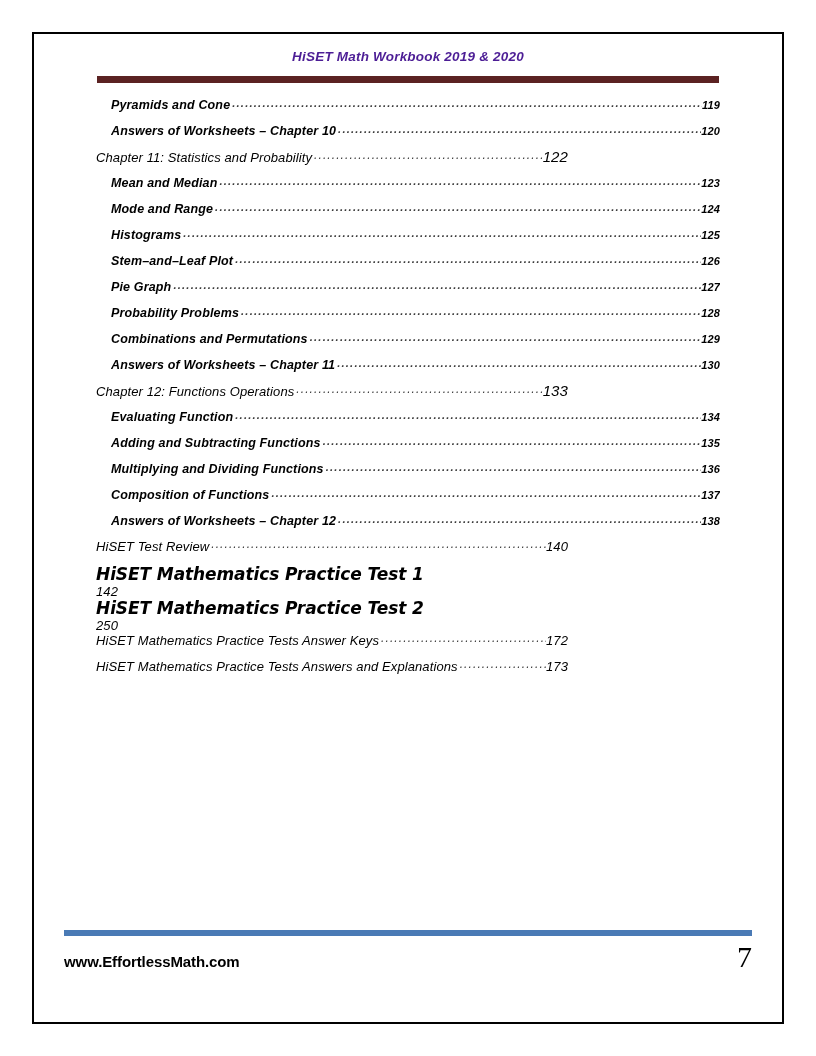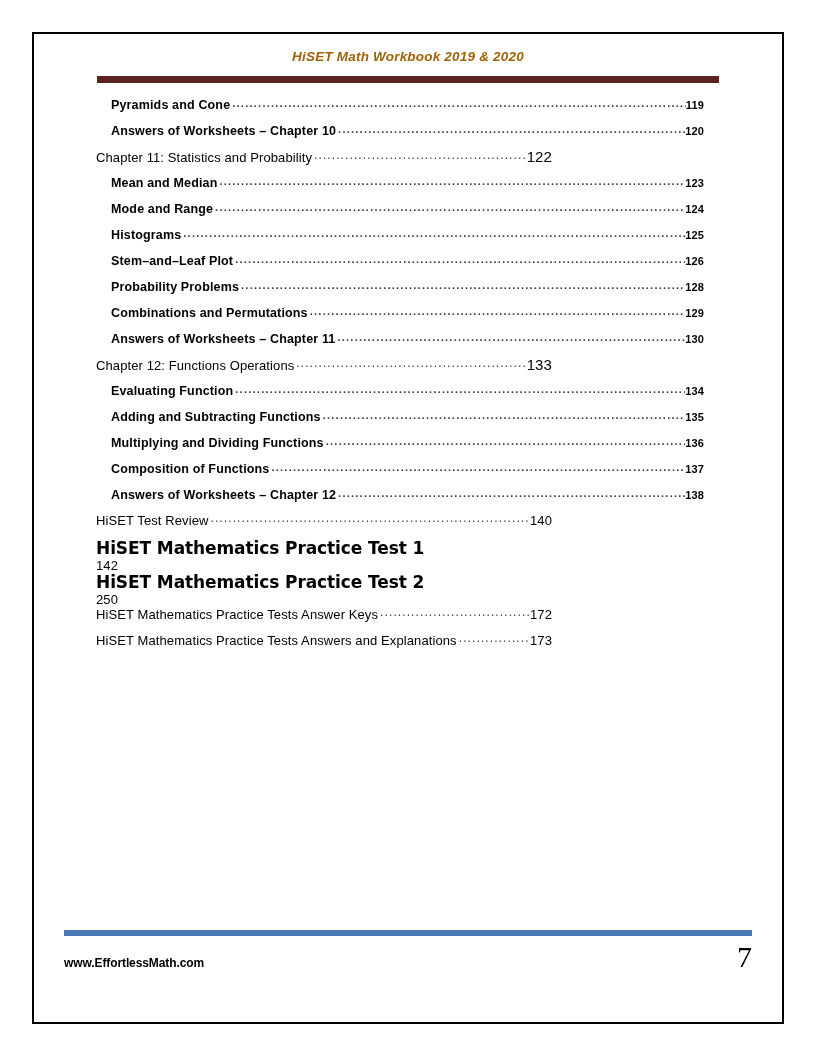--- a/index.html
+++ b/index.html
@@ -41,38 +41,39 @@
     top: 14px;
     height: 46px;
   }
   .doc-header-title {
     text-align: center;
     font-family: "Liberation Sans", sans-serif;
     font-size: 13.5px;
     font-weight: bold;
     font-style: italic;
     letter-spacing: 0.2px;
-    color: #a16207;
+    color: #4c1d95;
     line-height: 18px;
   }
   .header-rule {
     position: absolute;
     left: 63px;
     right: 63px;
     top: 28px;
     height: 7px;
     background: #5b2222;
   }
 
   
   .toc {
     position: absolute;
     left: 0;
-    right: 16px;
+    right: 0;
     top: 62px;
+    font-style: italic;
   }
 
   .toc-row {
     display: flex;
     align-items: baseline;
     height: 26px;
     color: #000000;
     white-space: nowrap;
     overflow: hidden;
   }
@@ -187,21 +188,21 @@
     position: absolute;
     left: 30px;
     right: 30px;
     top: 12px;
     display: flex;
     align-items: baseline;
     justify-content: space-between;
   }
   .footer-site {
     font-family: "Liberation Sans", sans-serif;
-    font-size: 12px;
+    font-size: 15px;
     font-weight: bold;
     color: #000000;
     letter-spacing: -0.1px;
   }
   .footer-pagenum {
     font-family: "Liberation Serif", serif;
     font-size: 30px;
     font-weight: normal;
     color: #000000;
     line-height: 30px;
@@ -246,20 +247,25 @@
         </div>
         <div class="toc-row lvl-sub">
           <span class="toc-label">Histograms</span>
           <span class="toc-dots"></span>
           <span class="toc-page">125</span>
         </div>
         <div class="toc-row lvl-sub">
           <span class="toc-label">Stem–and–Leaf Plot</span>
           <span class="toc-dots"></span>
           <span class="toc-page">126</span>
+        </div>
+        <div class="toc-row lvl-sub">
+          <span class="toc-label">Pie Graph</span>
+          <span class="toc-dots"></span>
+          <span class="toc-page">127</span>
         </div>
         <div class="toc-row lvl-sub">
           <span class="toc-label">Probability Problems</span>
           <span class="toc-dots"></span>
           <span class="toc-page">128</span>
         </div>
         <div class="toc-row lvl-sub">
           <span class="toc-label">Combinations and Permutations</span>
           <span class="toc-dots"></span>
           <span class="toc-page">129</span>

